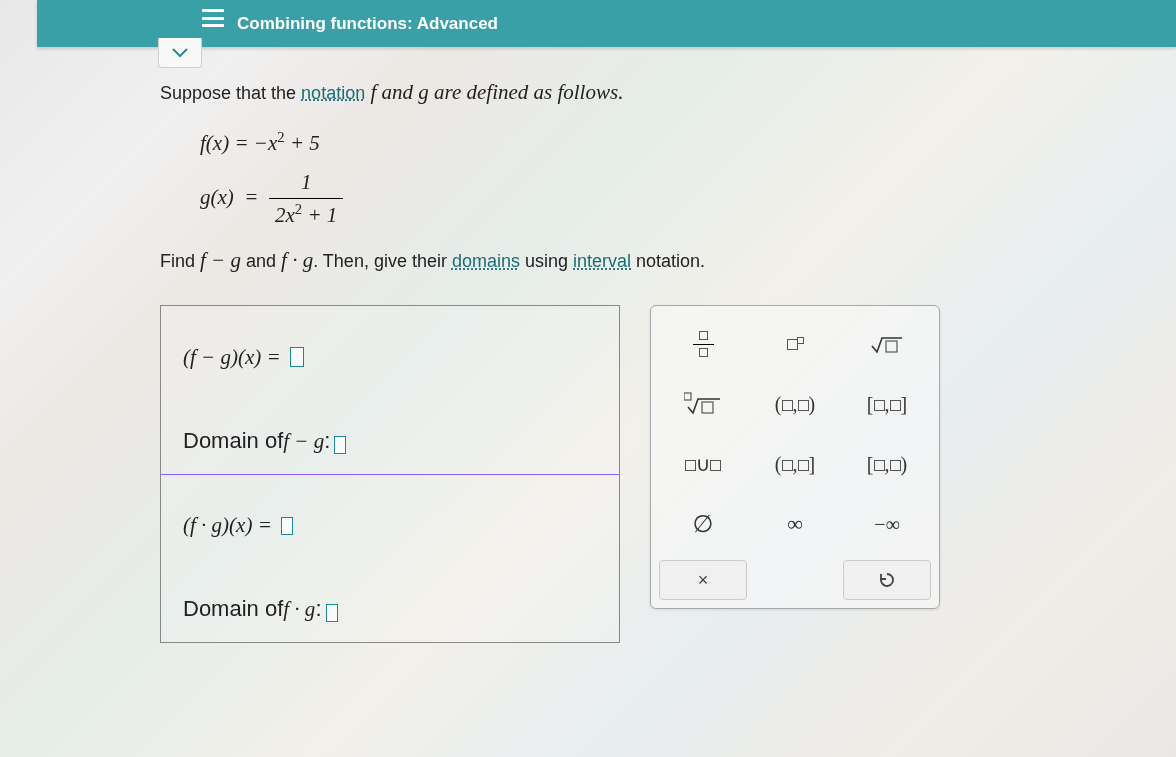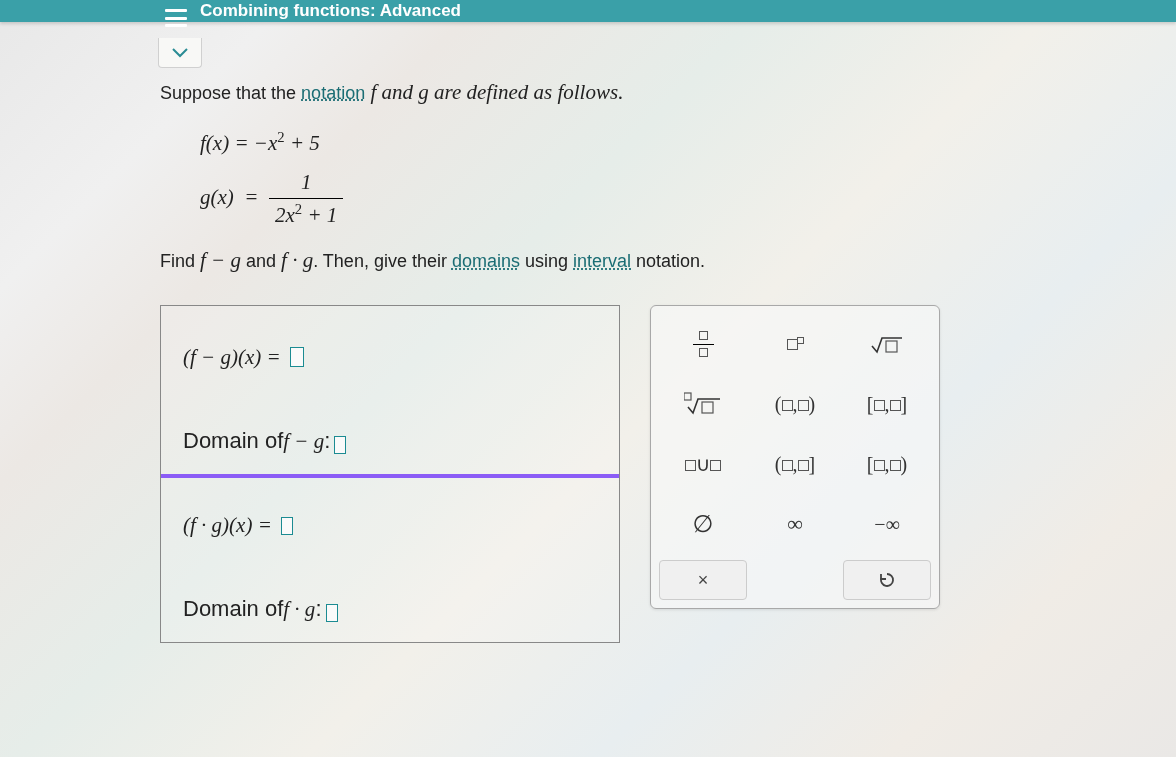--- a/index.html
+++ b/index.html
@@ -5,30 +5,31 @@
   * { box-sizing: border-box; margin: 0; padding: 0; }
   body {
     width: 1176px;
     height: 757px;
     font-family: Arial, Helvetica, sans-serif;
     background: linear-gradient(135deg, #e8e8e8 0%, #f0f0f0 15%, #ece8e4 25%, #e6ede9 40%, #f2f0ea 55%, #e8eef0 70%, #f0ece6 85%, #eae8e6 100%);
     overflow: hidden;
     position: relative;
   }
   .topbar {
-    height: 22px;
+    height: 47px;
     background: #3aa0a8;
     display: flex;
     align-items: center;
     padding-left: 130px;
     color: #fff;
     font-size: 17px;
     font-weight: 600;
     box-shadow: 0 2px 3px rgba(0,0,0,.15);
     position: relative;
+    margin-left: 37px;
   }
   .hamburger {
     position: absolute;
     left: 165px;
     top: 9px;
     width: 22px; height: 18px;
     display: flex; flex-direction: column; justify-content: space-between;
     cursor: pointer;
   }
   .hamburger span { display:block; height:3px; background:#fff; border-radius:1px;}
@@ -71,21 +72,21 @@
     border:1px solid #888;
     width: 460px;
     background: rgba(255,255,255,0.15);
   }
   .answer-cell {
     padding: 20px 18px 20px 22px;
     min-height: 84px;
     display:flex;
     align-items:flex-end;
   }
-  .answer-box .divider { border-top:4px solid #8b5cf6; }
+  .answer-box .divider { border-top:1px solid #8b5cf6; }
   .inputslot {
     display:inline-block; width:14px; height:20px;
     border:1.5px solid #1b8b92; margin-left:4px; vertical-align:-3px;
     background:#fafafa;
   }
   .inputslot.small { width:12px; height:18px;}
   .label-txt { font-family: Arial; font-style: normal; font-size:22px;}
 
   .toolbox {
     width: 290px;

